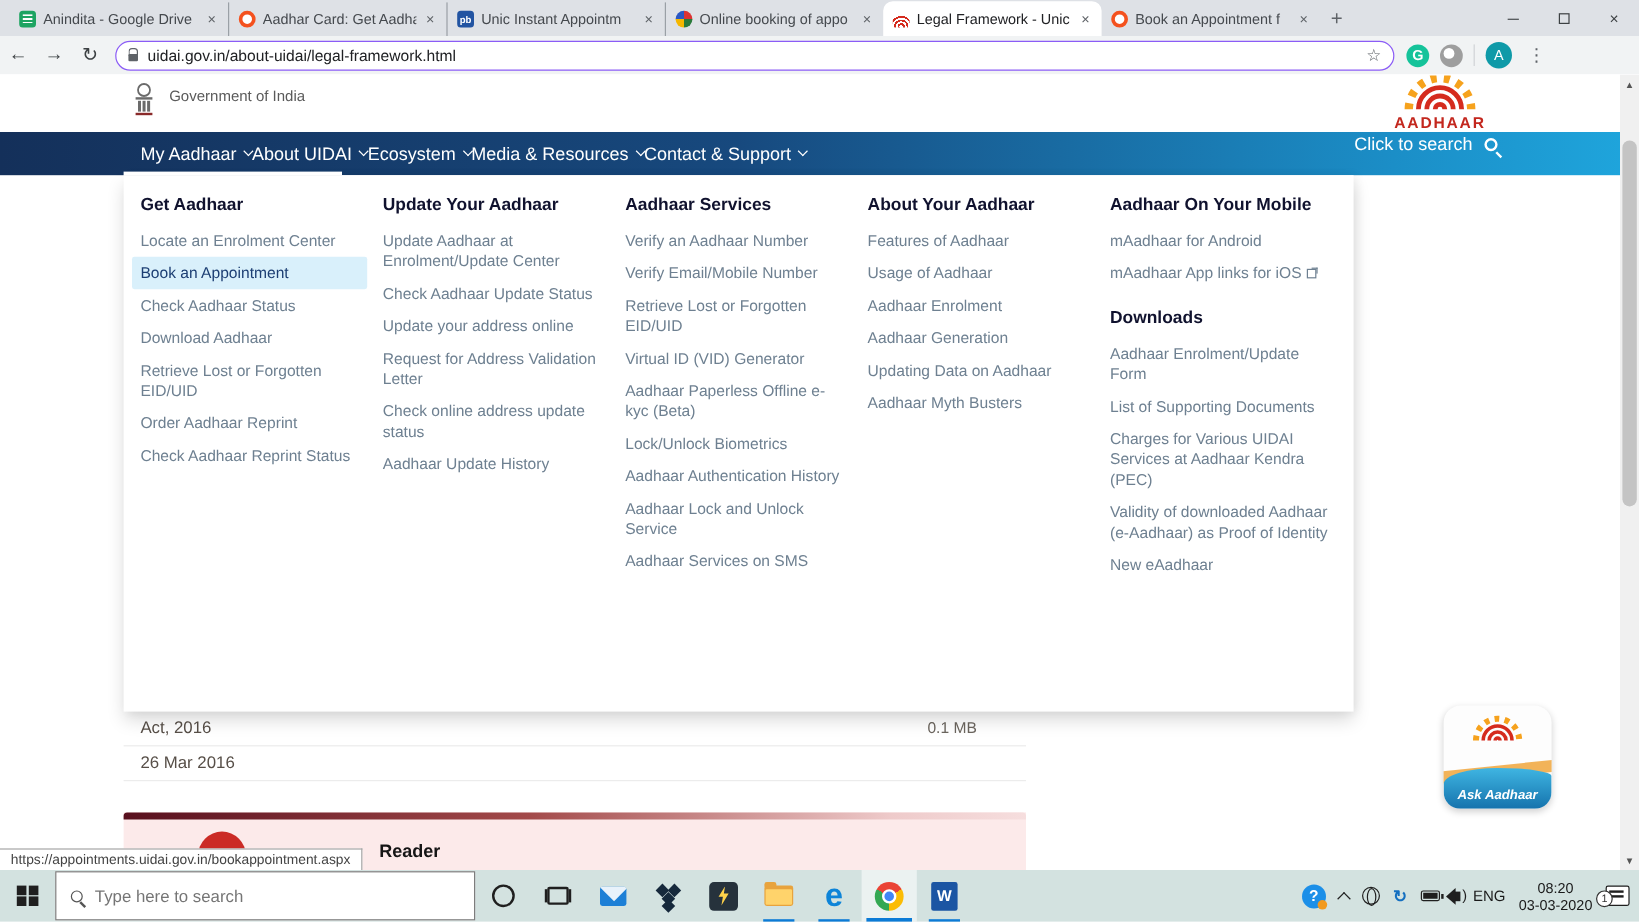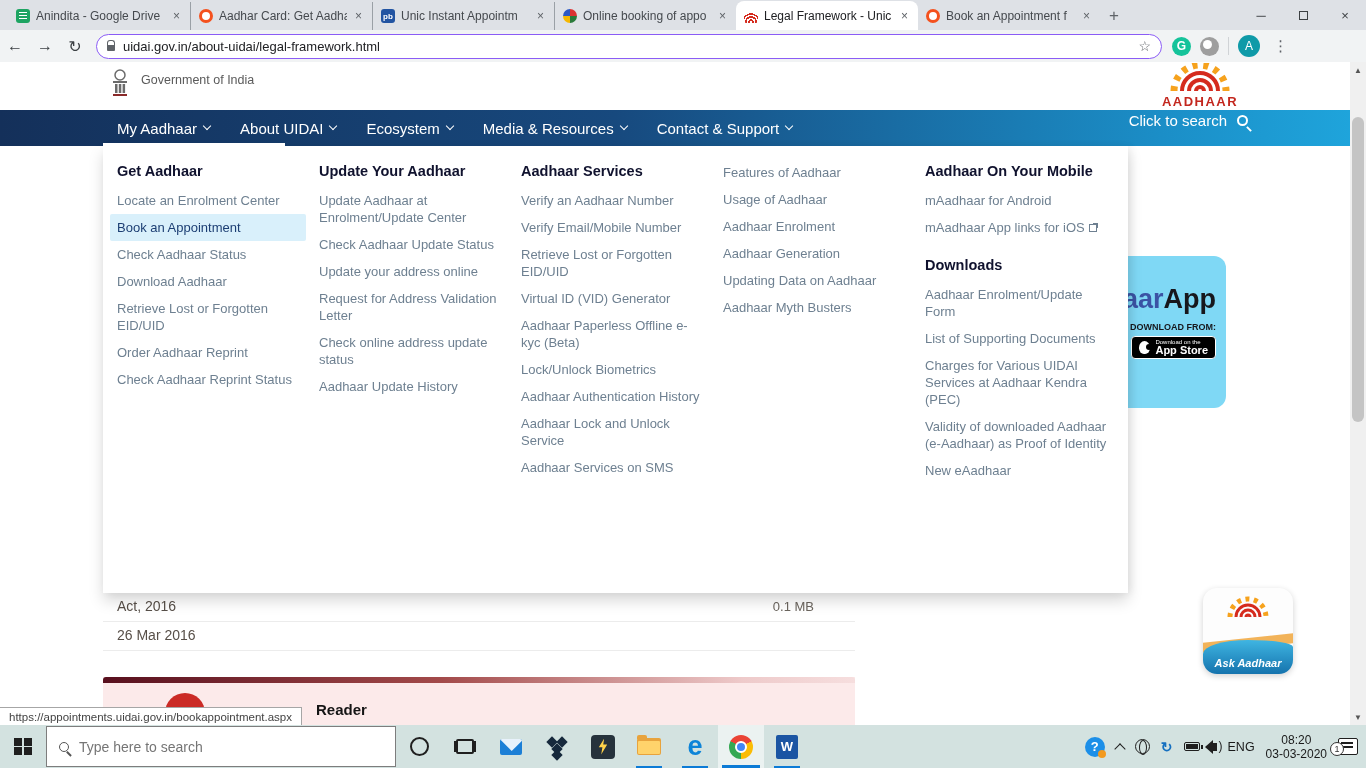--- a/index.html
+++ b/index.html
@@ -47,21 +47,21 @@
   
   .content { position:absolute; top:62px; left:0; width:1366px; height:663px; background:#fff; overflow:hidden; }
 
   .site-header { position:absolute; top:0; left:0; width:1366px; height:48px; background:#fff; }
   .emblem { position:absolute; left:108px; top:6px; }
   .gov-label { position:absolute; left:141px; top:11px; font-size:12.5px; color:#5a5a5a; }
   .aadhaar-logo { position:absolute; left:1158px; top:1px; width:84px; text-align:center; }
   .aadhaar-logo-text { font-size:13px; font-weight:bold; color:#c3271e; letter-spacing:1.5px; margin-top:-3px; }
 
   .navbar { position:absolute; top:48px; left:0; width:1366px; height:36px; background:linear-gradient(90deg,#14305a 0%, #17497e 45%, #1b8ec7 85%, #1fa6dd 100%); display:flex; align-items:center; }
-  .nav-list { display:flex; gap:30px; padding-left:117px; }
+  .nav-list { display:flex; padding-left:117px; }
   .nav-item { color:#fff; font-size:15px; display:flex; align-items:center; gap:7px; }
   .chev { width:6px; height:6px; border-right:1.6px solid #fff; border-bottom:1.6px solid #fff; transform:rotate(45deg); margin-top:-4px; }
   .nav-search { position:absolute; right:118px; top:0; height:20px; display:flex; align-items:center; gap:10px; color:#fff; font-size:15px; }
   .mag { width:11px; height:11px; border:2px solid #fff; border-radius:50%; position:relative; }
   .mag::after { content:""; position:absolute; width:2px; height:6px; background:#fff; left:9px; top:9px; transform:rotate(-45deg); }
   .menu-connector { position:absolute; left:103px; top:81px; width:182px; height:3px; background:#fff; z-index:6; }
 
   
   .app-panel { position:absolute; left:1080px; top:194px; width:146px; height:152px; background:#7fd8f5; border-radius:12px; z-index:1; overflow:hidden; text-align:right; padding:28px 10px 0 0; }
   .app-title { font-size:27px; font-weight:bold; white-space:nowrap; }
@@ -279,33 +279,20 @@
             <span class="chev"></span>
           </div>
         </div>
       <div class="nav-search">
         <span>Click to search</span>
         <span class="mag"></span>
       </div>
     </div>
     <div class="menu-connector"></div>
 
-    <div class="app-panel">
-      <div class="app-title">
-        <span class="t1">aar</span><span class="t2">App</span>
-      </div>
-      <div class="app-dl">DOWNLOAD FROM:</div>
-      <div class="appstore">
-        <span class="apple"></span>
-        <span class="appstore-txt">
-          <div class="l1">Download on the</div>
-          <div class="l2">App Store</div>
-        </span>
-      </div>
-    </div>
 
     <div class="doc-table">
       <div class="doc-row">
         <span class="doc-title">Act, 2016</span>
         <span class="doc-size">0.1 MB</span>
       </div>
       <div class="doc-row">
         <span class="doc-title">26 Mar 2016</span>
       </div>
     </div>
@@ -369,20 +356,21 @@
             <div class="mi"><span>Retrieve Lost or Forgotten EID/UID</span></div>
             <div class="mi"><span>Virtual ID (VID) Generator</span></div>
             <div class="mi"><span>Aadhaar Paperless Offline e-kyc (Beta)</span></div>
             <div class="mi"><span>Lock/Unlock Biometrics</span></div>
             <div class="mi"><span>Aadhaar Authentication History</span></div>
             <div class="mi"><span>Aadhaar Lock and Unlock Service</span></div>
             <div class="mi"><span>Aadhaar Services on SMS</span></div>
           </div>
       </div>
       <div class="mcol mcol-4">
+        <div class="mhead">About Your Aadhaar</div>
         <div>
 
             <div class="mi"><span>Features of Aadhaar</span></div>
             <div class="mi"><span>Usage of Aadhaar</span></div>
             <div class="mi"><span>Aadhaar Enrolment</span></div>
             <div class="mi"><span>Aadhaar Generation</span></div>
             <div class="mi"><span>Updating Data on Aadhaar</span></div>
             <div class="mi"><span>Aadhaar Myth Busters</span></div>
           </div>
       </div>

